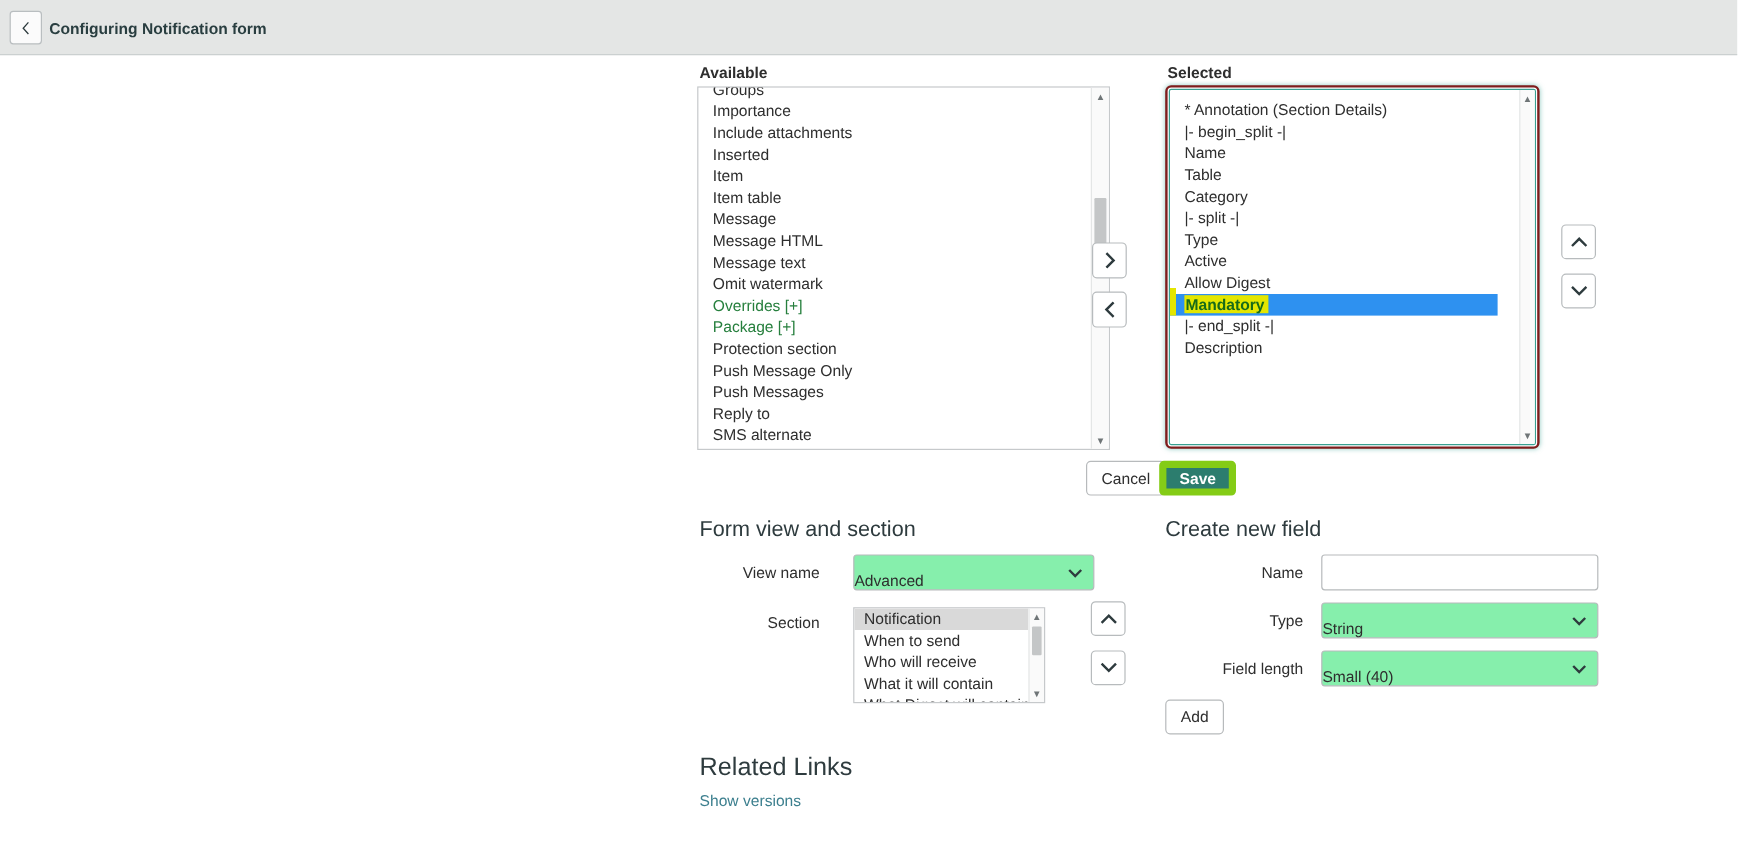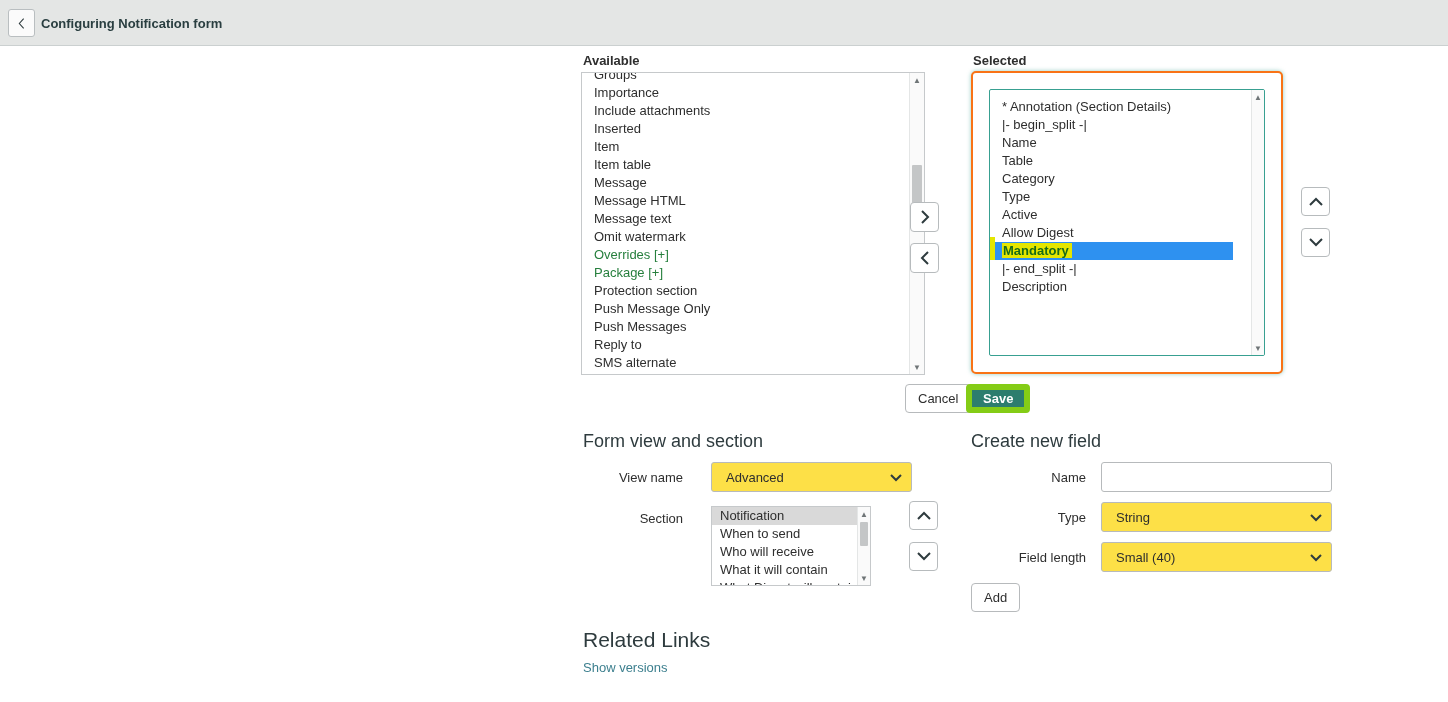--- a/index.html
+++ b/index.html
@@ -25,21 +25,21 @@
   .rows { position:absolute; left:0; top:0; right:15px; bottom:0; overflow:hidden; }
   .row { position:relative; height:18px; line-height:18px; font-size:13px;
          padding-left:12px; white-space:nowrap; color:#2e2e2e; cursor:default; }
   .row.green { color:#267f3d; }
 
   .avail-box { left:581px; top:72px; width:344px; height:303px; }
   .avail-box .rows { margin-top:-7px; }
 
   
   .sel-outer { position:absolute; left:971px; top:71px; width:312px; height:303px;
-               border:2px solid #f97316; border-radius:5px; background:#fff; padding:16px;
+               border:2px solid #7f1d1d; border-radius:5px; background:#fff; padding:1px;
                box-shadow:0 0 4px rgba(61,164,150,.55); }
   .sel-inner { position:relative; width:100%; height:100%; border:1px solid #38a091;
                border-radius:2px; overflow:hidden; }
   .sel-inner .rows { right:13px; padding-top:8px; }
   .row.sel { background:#2e91f0; margin-right:18px; }
   .row.sel .txt { background:#e4e600; color:#186b18; font-weight:700; padding:0 3px 0 1px; }
   .row.sel::before { content:""; position:absolute; left:0; top:-5px; width:5px; height:23px; background:#e4e600; }
 
   
   .vscroll { position:absolute; top:0; right:0; bottom:0; width:15px;
@@ -58,23 +58,23 @@
 
   
   .btn { position:absolute; height:29px; border-radius:4px; font-size:13px;
          display:flex; align-items:center; justify-content:center; cursor:pointer;
          font-family:"Liberation Sans", sans-serif; }
   .btn.secondary { background:#fff; border:1px solid #b7babc; color:#2e2e2e; padding:0 12px; }
   .btn.primary { background:#2c7d6e; border:6px solid #84cc16; color:#fff; font-weight:600; padding:0 11px; }
 
   
   .fld-label { position:absolute; font-size:13px; color:#2e2e2e; text-align:right; }
-  .select { position:absolute; height:30px; background:#fde047; border:1px solid #b7babc;
+  .select { position:absolute; height:30px; background:#86efac; border:1px solid #b7babc;
             border-radius:3px; font-size:13px; color:#2e2e2e; cursor:pointer;
-            display:flex; align-items:center; padding-left:14px; }
+            display:flex; align-items:flex-end; padding-left:0; }
   .select svg { position:absolute; right:9px; top:11px; width:12px; height:8px;
                 stroke:#2e3b3e; stroke-width:2; fill:none; }
   .text-input { position:absolute; height:30px; background:#fff; border:1px solid #b7babc;
                 border-radius:3px; font-size:13px; padding:0 8px; color:#2e2e2e;
                 font-family:"Liberation Sans", sans-serif; }
 
   
   .section-box { left:711px; top:506px; width:160px; height:80px; }
   .section-box .rows { right:13px; }
   .section-box .row { padding-left:8px; }
@@ -207,20 +207,23 @@
           </div>
 
           <div class="row">
             <span class="txt">Table</span>
           </div>
 
           <div class="row">
             <span class="txt">Category</span>
           </div>
 
+          <div class="row">
+            <span class="txt">|- split -|</span>
+          </div>
 
           <div class="row">
             <span class="txt">Type</span>
           </div>
 
           <div class="row">
             <span class="txt">Active</span>
           </div>
 
           <div class="row">

